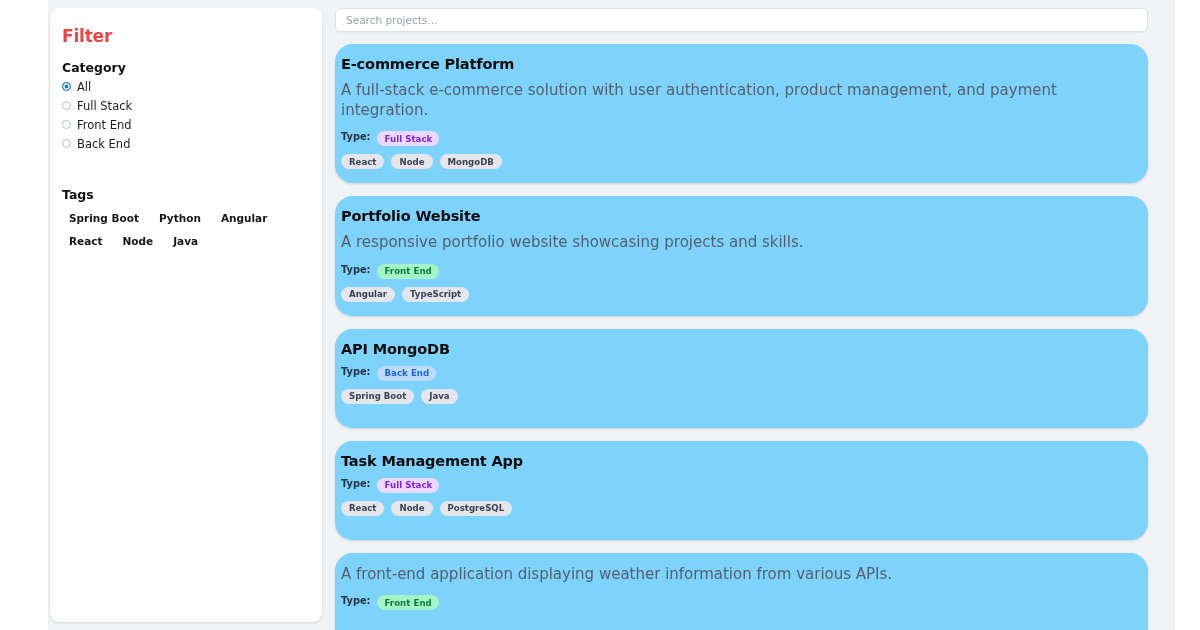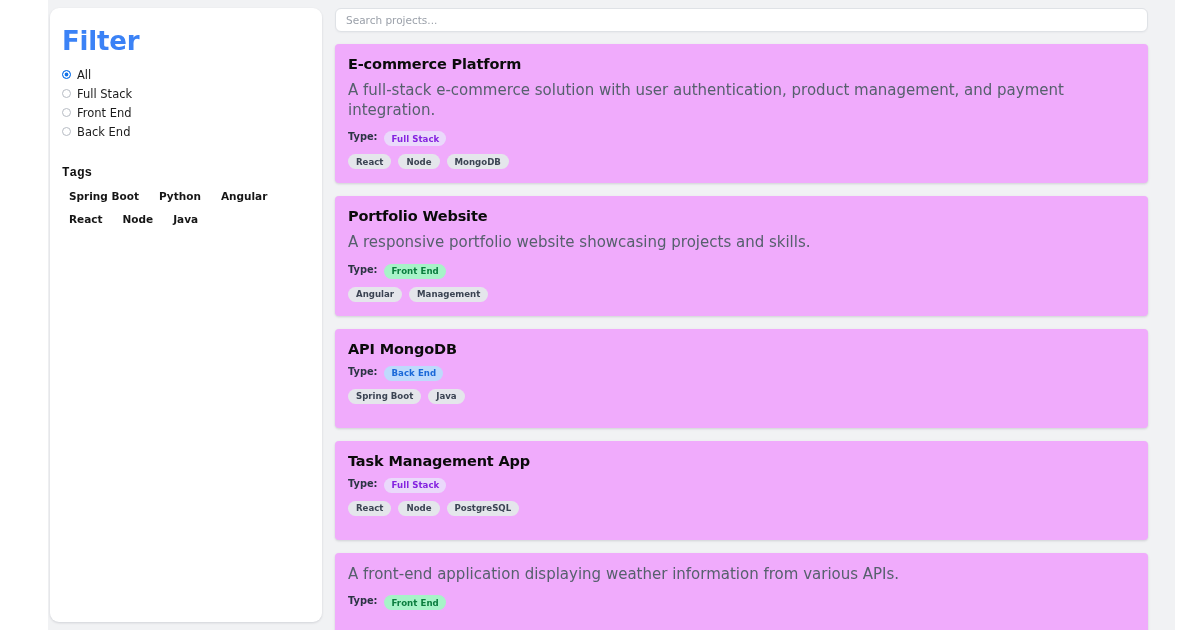--- a/index.html
+++ b/index.html
@@ -36,23 +36,23 @@
   .sidebar {
     width: 272px;
     min-height: 614px;
     background: #ffffff;
     border-radius: 9px;
     box-shadow: 0 1px 3px rgba(16,24,40,0.09), 0 1px 2px rgba(16,24,40,0.05);
     padding: 16px 12px 16px 12px;
     flex: 0 0 auto;
   }
   .filter-title {
-    font-size: 26px;
-    font-weight: bold;
-    color: #3b82f6;
+    font-size: 17px;
+    font-weight: bold;
+    color: #ef4444;
     letter-spacing: -0.2px;
     margin: 2px 0 14px 0;
   }
   .section-title {
     font-size: 12.5px;
     font-weight: bold;
     color: #101010;
     margin: 0 0 7px 0;
   }
   .radio-row {
@@ -73,21 +73,21 @@
   .radio.checked {
     border: 1px solid #1273ea;
     background: #1273ea;
     box-shadow: inset 0 0 0 1.6px #ffffff;
   }
   .radio-label {
     font-size: 11.5px;
     color: #1c1c1c;
     line-height: 1;
   }
-  .tags-head { margin-top: 20px; font-family: Liberation Mono, monospace; }
+  .tags-head { margin-top: 29px; }
   .tag-cloud {
     display: flex;
     flex-wrap: wrap;
     gap: 4px 12px;
     margin-top: 6px;
     padding-left: 3px;
     max-width: 230px;
   }
   .filter-tag {
     font-size: 10.5px;
@@ -118,24 +118,24 @@
     padding: 8px 10px;
     font-size: 10.5px;
     font-family: "DejaVu Sans", "Liberation Sans", sans-serif;
     color: #3a3a3a;
     outline: none;
     box-shadow: 0 1px 2px rgba(16,24,40,0.04);
   }
   .search-input::placeholder { color: #9ba1aa; }
 
   .card {
-    background: #f0abfc;
-    border-radius: 4px;
+    background: #7dd3fc;
+    border-radius: 18px;
     box-shadow: 0 1px 3px rgba(16,24,40,0.10), 0 1px 2px rgba(16,24,40,0.05);
-    padding: 12px 14px 14px 13px;
+    padding: 12px 14px 14px 6px;
     min-height: 99px;
   }
   .card-title {
     font-size: 14.5px;
     font-weight: bold;
     color: #0b0b0b;
     letter-spacing: -0.15px;
     margin: 0 0 9px 0;
   }
   .card-desc {
@@ -185,20 +185,21 @@
 <body>
 
 <div id="app">
   <div class="page-canvas"></div>
 
   <div class="layout">
 
     <aside class="sidebar">
       <div class="filter-title">Filter</div>
 
+      <div class="section-title">Category</div>
       <div id="category-group">
           <div class="radio-row">
             <span class="radio checked"></span>
             <span class="radio-label">All</span>
           </div>
           <div class="radio-row">
             <span class="radio"></span>
             <span class="radio-label">Full Stack</span>
           </div>
           <div class="radio-row">
@@ -240,21 +241,21 @@
           </div>
           <div class="card">
             <div class="card-title">Portfolio Website</div>
             <div class="card-desc">A responsive portfolio website showcasing projects and skills.</div>
             <div class="type-row">
               <span class="type-label">Type:</span>
               <span class="type-badge badge-frontend">Front End</span>
             </div>
             <div class="tech-row">
               <span class="tech-pill">Angular</span>
-              <span class="tech-pill">Management</span>
+              <span class="tech-pill">TypeScript</span>
             </div>
           </div>
           <div class="card">
             <div class="card-title">API MongoDB</div>
             <div class="type-row">
               <span class="type-label">Type:</span>
               <span class="type-badge badge-backend">Back End</span>
             </div>
             <div class="tech-row">
               <span class="tech-pill">Spring Boot</span>

